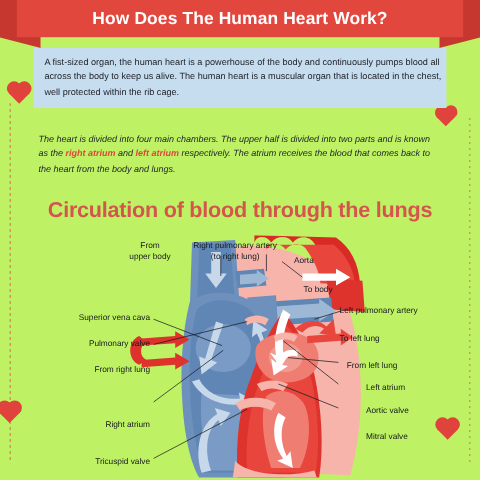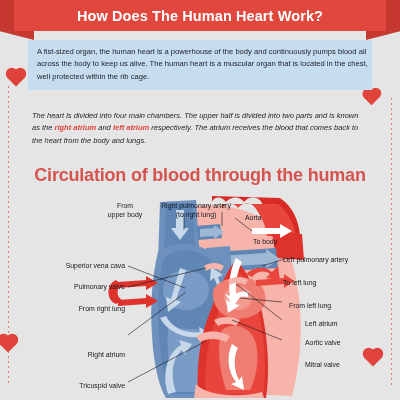--- a/index.html
+++ b/index.html
@@ -5,21 +5,21 @@
   * { box-sizing: border-box; margin: 0; padding: 0; }
   html, body {
     width: 400px; height: 400px;
     background: #ffffff;
     font-family: "Liberation Sans", sans-serif;
     overflow: hidden;
   }
   #page {
     position: relative;
     width: 400px; height: 400px;
-    background: #e5e5e5;
+    background: #bef264;
     overflow: hidden;
   }
 
   
   .rail {
     position: absolute;
     width: 1px;
     background-image: repeating-linear-gradient(
       to bottom,
       #e0685f 0px, #e0685f 2px,
@@ -159,21 +159,21 @@
   </div>
 
   <div id="intro-panel">
     <p id="intro-text">A fist-sized organ, the human heart is a powerhouse of the body and continuously pumps blood all across the body to keep us alive. The human heart is a muscular organ that is located in the chest, well protected within the rib cage.</p>
   </div>
 
   <div id="chambers-block">
     <p id="chambers-text"><span>The heart is divided into four main chambers. The upper half is divided into two parts and is known as the </span><span class="hl">right atrium</span><span> and </span><span class="hl">left atrium</span><span> respectively. The atrium receives the blood that comes back to the heart from the body and lungs.</span></p>
   </div>
 
-  <div id="section-title">Circulation of blood through the human</div>
+  <div id="section-title">Circulation of blood through the lungs</div>
 
   <div id="diagram">
 
     <svg id="heart-svg" width="400" height="204" viewBox="0 0 400 204">
       <defs>
         <clipPath id="cpAll">
             <rect x="0" y="0" width="400" height="204"></rect>
           </clipPath>
       </defs>
       <g clip-path="url(#cpAll)">

